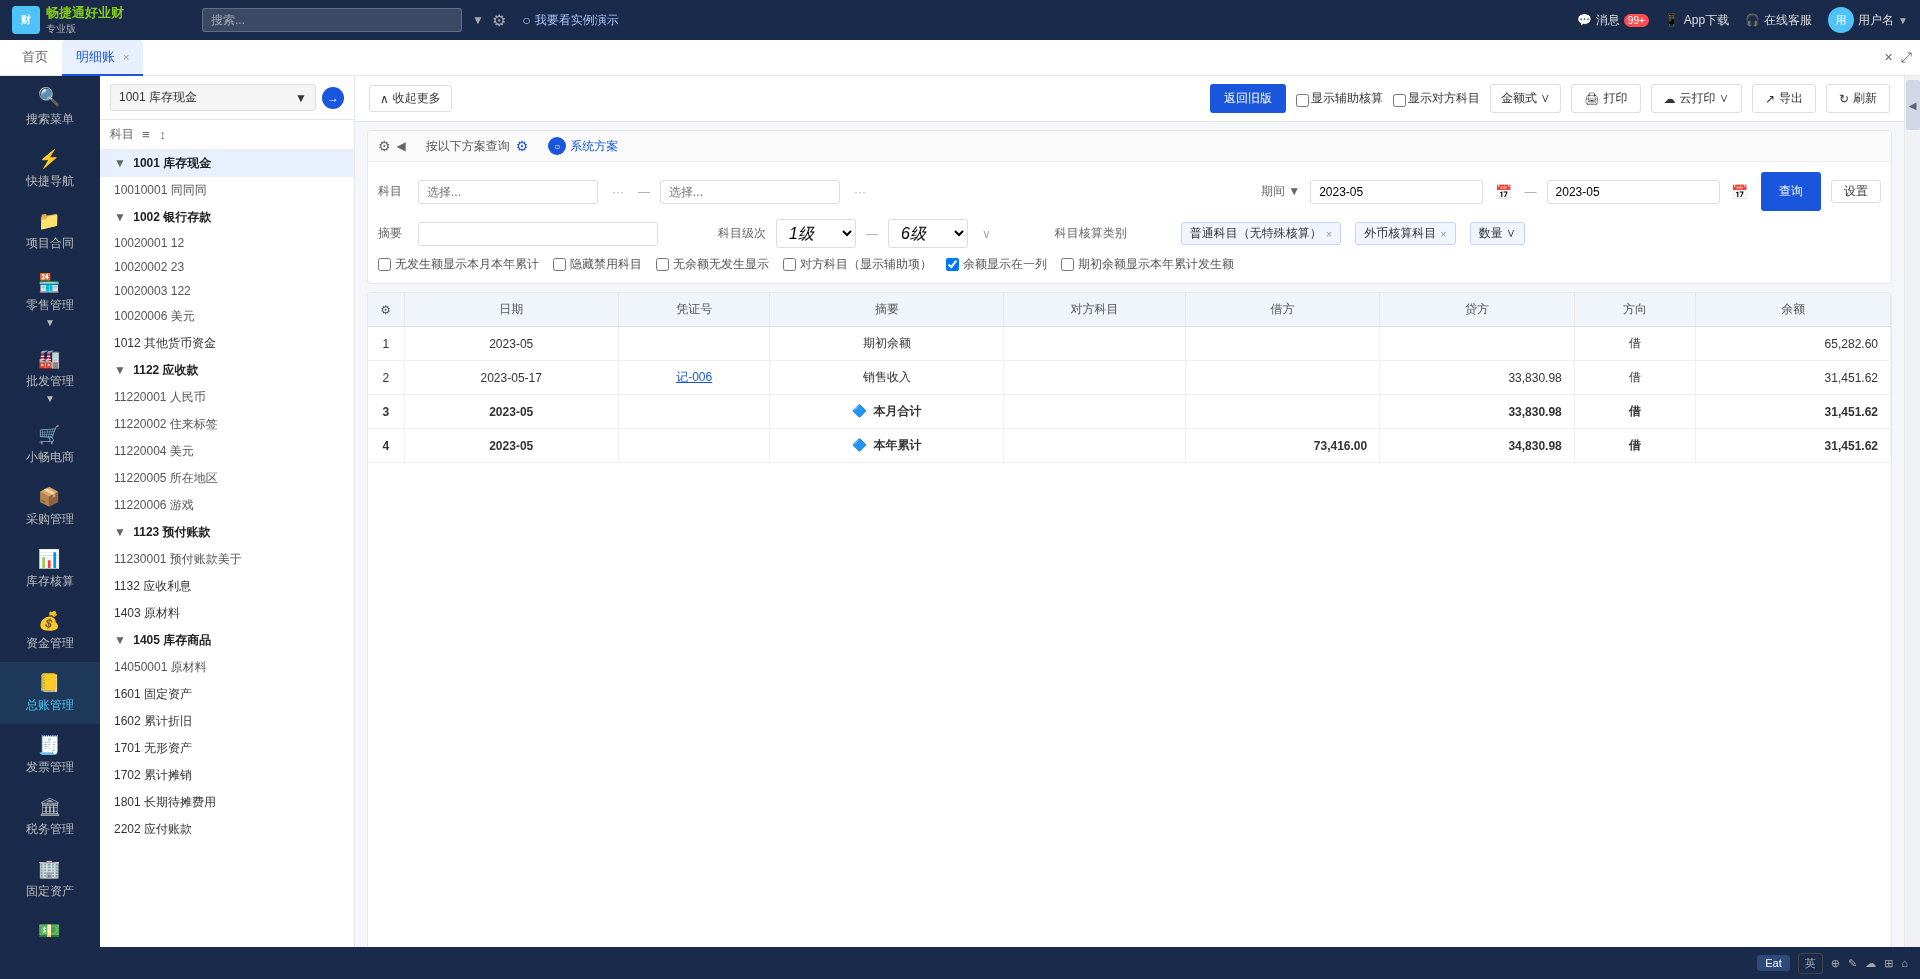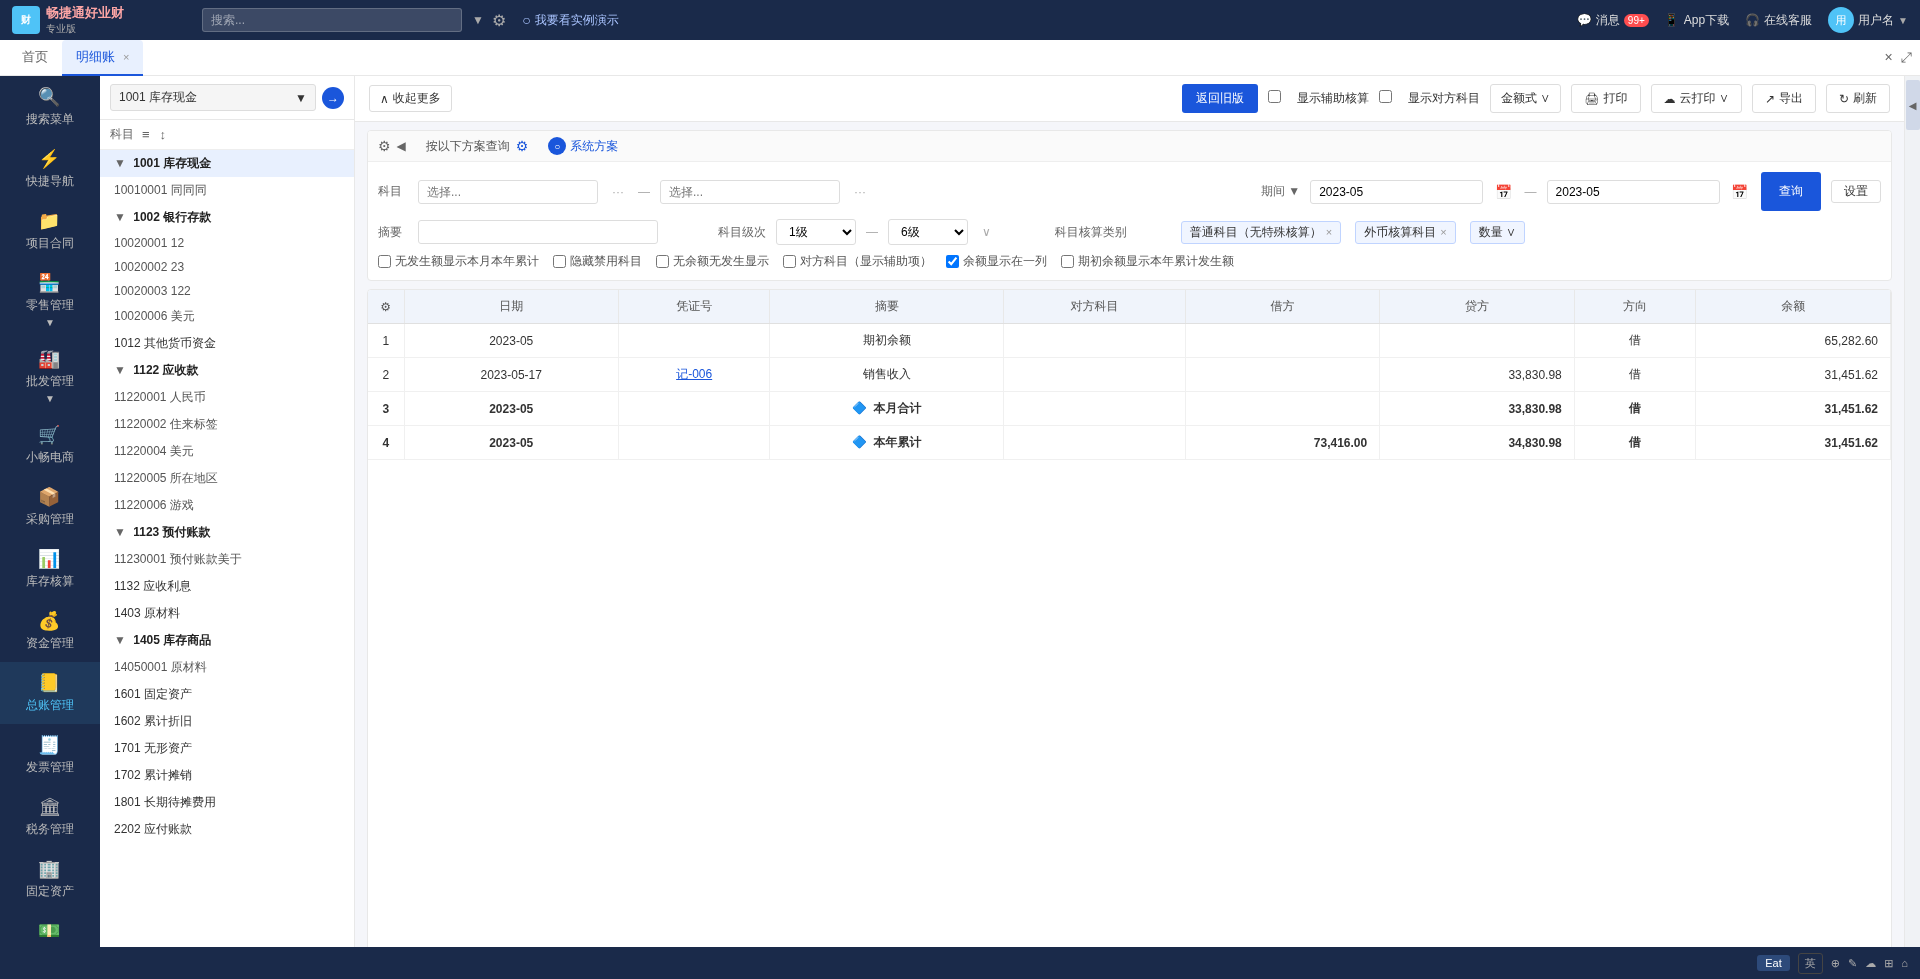--- a/index.html
+++ b/index.html
@@ -55,34 +55,34 @@
     
     .content-panel { flex: 1; display: flex; flex-direction: column; background: #f5f6fa; overflow: hidden; }
 
     
     .content-toolbar { display: flex; align-items: center; padding: 8px 14px; background: #fff; border-bottom: 1px solid #e8e8e8; gap: 10px; }
     .expand-btn { display: flex; align-items: center; gap: 4px; border: 1px solid #ddd; border-radius: 3px; padding: 4px 10px; font-size: 12px; cursor: pointer; background: #fff; color: #333; }
     .toolbar-right { margin-left: auto; display: flex; align-items: center; gap: 10px; }
     .btn-primary { background: #1a56db; color: #fff; border: none; border-radius: 3px; padding: 6px 14px; font-size: 12px; cursor: pointer; }
     .btn-outline { border: 1px solid #ddd; background: #fff; border-radius: 3px; padding: 5px 12px; font-size: 12px; cursor: pointer; color: #333; display: flex; align-items: center; gap: 4px; }
     .btn-dropdown { border: 1px solid #ddd; background: #fff; border-radius: 3px; padding: 5px 10px; font-size: 12px; cursor: pointer; color: #333; display: flex; align-items: center; gap: 4px; }
-    .check-item { display: flex; align-items: flex-start; gap: 16px; font-size: 12px; color: #333; cursor: pointer; }
+    .check-item { display: flex; align-items: flex-end; gap: 2px; font-size: 12px; color: #333; cursor: pointer; }
     .check-item input[type=checkbox] { cursor: pointer; }
 
     
     .filter-section { background: #fff; border: 1px solid #e8e8e8; margin: 8px 12px 0; border-radius: 4px; overflow: hidden; }
     .filter-header { display: flex; align-items: center; padding: 6px 10px; border-bottom: 1px solid #eee; gap: 8px; background: #fafafa; }
     .filter-icon-circle { width: 18px; height: 18px; background: #1a56db; border-radius: 50%; display: flex; align-items: center; justify-content: center; color: #fff; font-size: 10px; }
     .filter-body { padding: 10px; }
     .filter-row { display: flex; align-items: center; gap: 10px; margin-bottom: 8px; }
     .filter-row:last-child { margin-bottom: 0; }
     .filter-label { font-size: 12px; color: #666; min-width: 30px; }
     .filter-input { border: 1px solid #ddd; border-radius: 3px; padding: 4px 8px; font-size: 12px; width: 180px; background: #fff; }
     .filter-divider { color: #aaa; font-size: 12px; }
-    .filter-select { border: 1px solid #ddd; border-radius: 3px; padding: 4px 8px; font-size: 12px; background: #fff; min-width: 80px; }
+    .filter-select { border: 1px solid #ddd; border-radius: 3px; padding: 4px 8px; font-size: 16px; background: #fff; min-width: 80px; font-style: italic; }
     .filter-date { border: 1px solid #ddd; border-radius: 3px; padding: 4px 8px; font-size: 12px; background: #fff; min-width: 110px; }
     .filter-tag { display: inline-flex; align-items: center; gap: 4px; background: #f0f5ff; border: 1px solid #c0d4ff; border-radius: 3px; padding: 2px 8px; font-size: 12px; color: #333; margin-left: 44px; }
     .filter-tag .remove { color: #999; cursor: pointer; font-size: 11px; }
     .filter-checkboxes { display: flex; flex-wrap: wrap; gap: 14px; margin-top: 6px; }
     .filter-checkbox { display: flex; align-items: center; gap: 4px; font-size: 12px; color: #555; cursor: pointer; }
     .query-btn { background: #1a56db; color: #fff; border: none; border-radius: 3px; padding: 11px 18px; font-size: 12px; cursor: pointer; }
     .settings-text-btn { border: 1px solid #ddd; background: #fff; border-radius: 3px; padding: 2px 12px; font-size: 12px; cursor: pointer; color: #333; }
 
     
     .data-table-container { margin: 8px 12px; background: #fff; border-radius: 4px; border: 1px solid #e8e8e8; flex: 1; overflow: hidden; }
@@ -110,21 +110,21 @@
     .tree-body::-webkit-scrollbar-track { background: #f5f5f5; }
     .tree-body::-webkit-scrollbar-thumb { background: #ccc; border-radius: 3px; }
   </style>
 </head>
 <body>
 
 <div class="top-bar">
   <div class="top-bar-logo">
     <div class="logo-icon">财</div>
     <div>
-      <div style="font-size:13px; color:#fca5a5; font-weight:bold;text-align:right;">畅捷通好业财</div>
+      <div style="font-size:13px; color:#84cc16; font-weight:bold;text-align:right;">畅捷通好业财</div>
       <div style="font-size:10px; color:#aaa;">专业版</div>
     </div>
   </div>
   <div class="top-bar-search">
     <input type="text" placeholder="搜索..." style="">
   </div>
   <span style="color:#aaa; font-size:12px; cursor:pointer;">▼</span>
   <span style="margin-left:8px; color:#aaa; font-size:16px; cursor:pointer;">⚙</span>
   <div class="top-bar-demo" style="margin-left:16px;">
     <span style="font-size:14px;">○</span>

